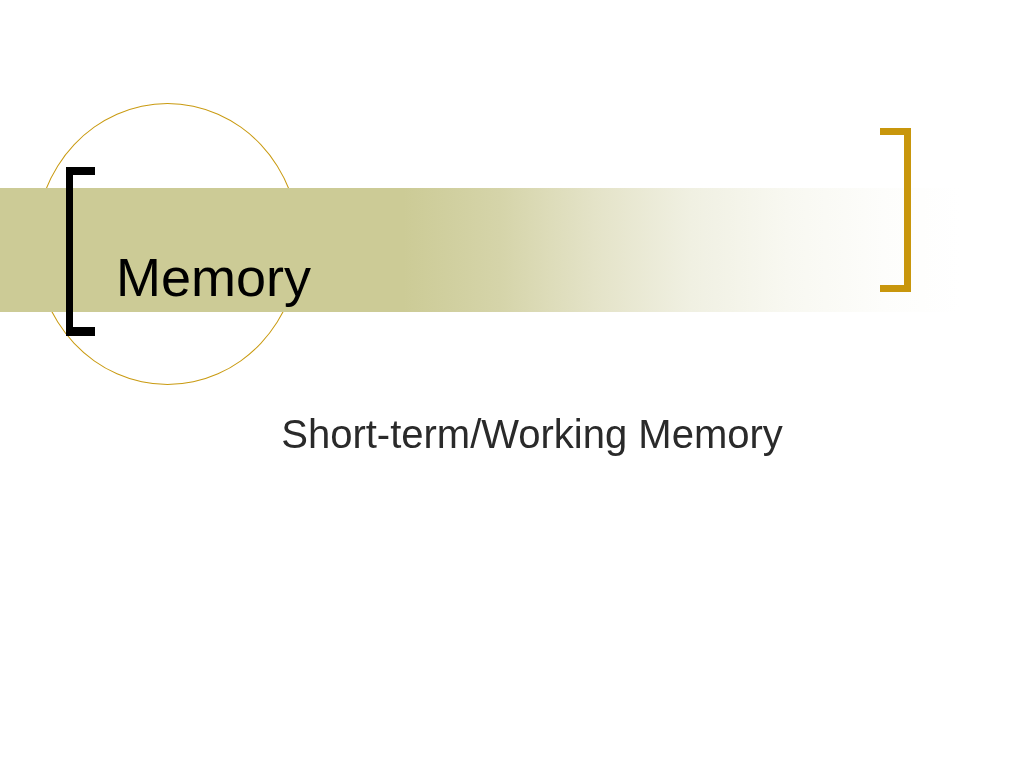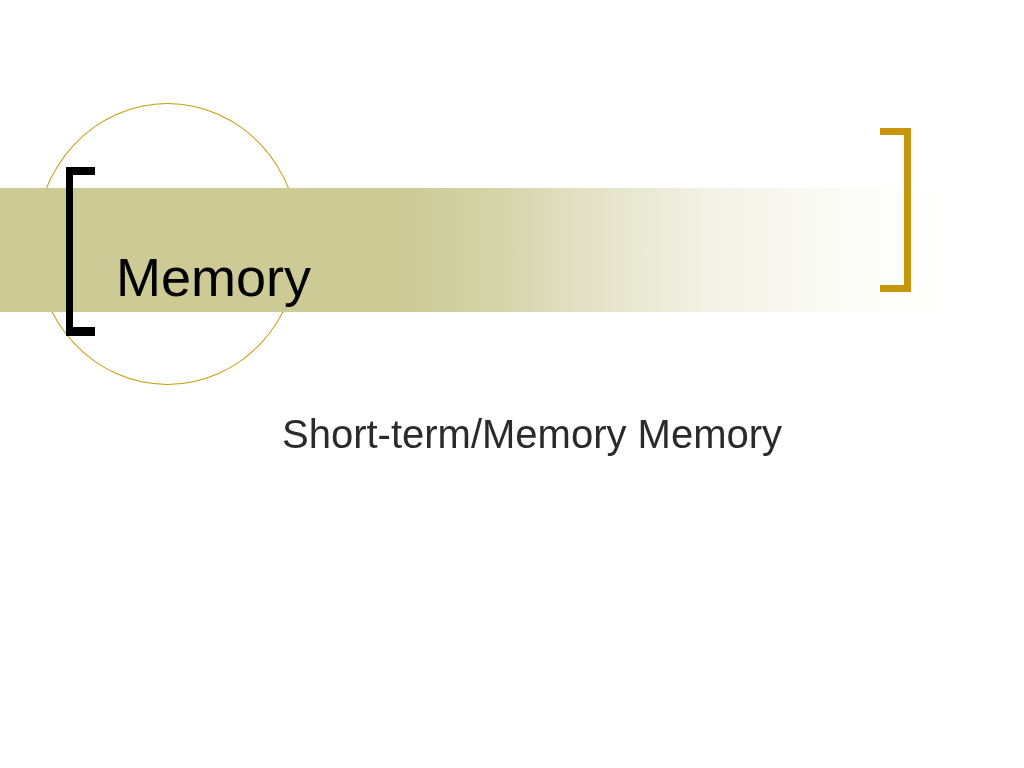--- a/index.html
+++ b/index.html
@@ -123,15 +123,15 @@
   <div class="deco-circle"></div>
 
   <div class="title-band"></div>
 
   <div class="bracket-left"></div>
 
   <div class="bracket-right"></div>
 
   <h1 class="slide-title">Memory</h1>
 
-  <p class="slide-subtitle">Short-term/Memory Memory</p>
+  <p class="slide-subtitle">Short-term/Working Memory</p>
 
 </div>
 
 </body></html>

